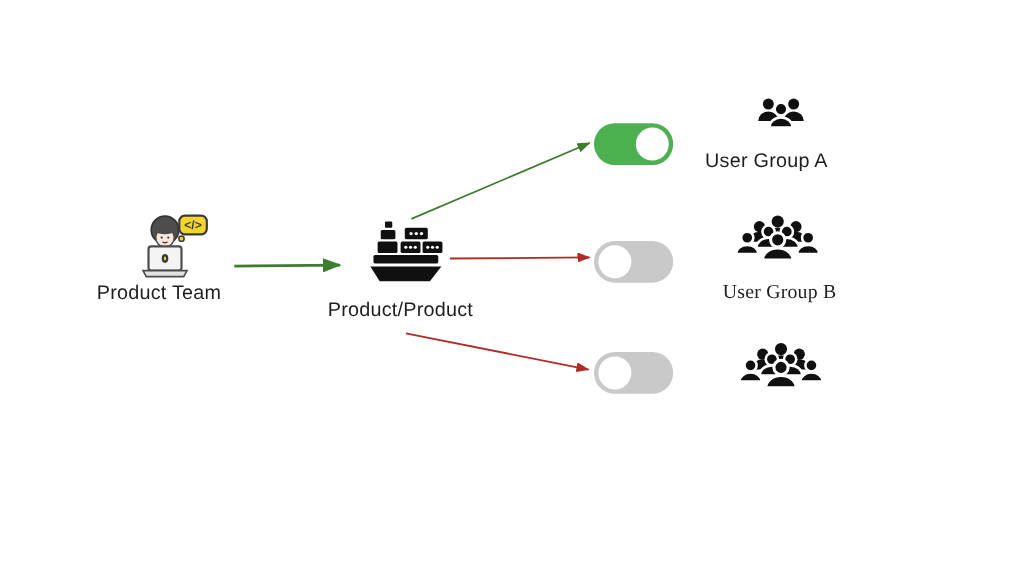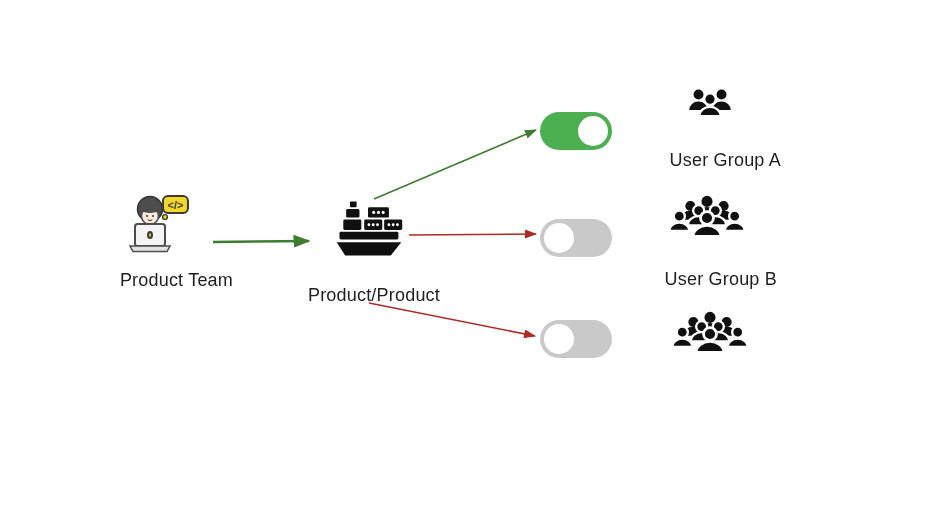--- a/index.html
+++ b/index.html
@@ -23,24 +23,23 @@
   .arrow-layer{position:absolute;inset:0;pointer-events:none;}
   .arrow-green-line{stroke:var(--arrow-green);}
   .arrow-red-line{stroke:var(--arrow-red);}
   .ah-green{fill:var(--arrow-green);}
   .ah-red{fill:var(--arrow-red);}
   .node{position:absolute;}
   .label{
     position:absolute;
     font-size:18px;
     color:var(--text);
-    text-align:right;
+    text-align:left;
     white-space:nowrap;
     letter-spacing:.2px;
-    margin-top:14px;
   }
   
   .toggle{
     position:absolute;
     width:72px;height:38px;
     border-radius:19px;
     background:var(--toggle-off);
   }
   .toggle[data-state="on"]{background:var(--toggle-on);}
   .toggle .knob{
@@ -165,21 +164,21 @@
         <path d="M39,34 a12,10 0 0 1 24,0 z" stroke="#fff" stroke-width="2.5"></path>
         <circle cx="12" cy="24" r="6" stroke="#fff" stroke-width="2.5"></circle>
         <path d="M1,40 a11,9 0 0 1 22,0 z" stroke="#fff" stroke-width="2.5"></path>
         <circle cx="72" cy="24" r="6" stroke="#fff" stroke-width="2.5"></circle>
         <path d="M61,40 a11,9 0 0 1 22,0 z" stroke="#fff" stroke-width="2.5"></path>
         <circle cx="42" cy="26" r="7" stroke="#fff" stroke-width="3"></circle>
         <path d="M27,46 a15,12 0 0 1 30,0 z" stroke="#fff" stroke-width="3"></path>
       </svg>
     </span>
   </div>
-  <div class="label" style="left:637px;top:255px;width:140px;">User Group B</div>
+  <div class="label" style="left:657px;top:255px;width:140px;font-family:Liberation Serif, serif;">User Group B</div>
 
   <div class="node" style="left:671px;top:310px;width:78px;height:48px;">
     <span>
       <svg width="78" height="48" viewBox="0 0 84 52" fill="#101010">
         <circle cx="42" cy="8" r="6"></circle>
         <path d="M30,24 a12,10 0 0 1 24,0 z"></path>
         <circle cx="24" cy="13" r="5.5"></circle>
         <path d="M13,28 a11,10 0 0 1 22,0 z"></path>
         <circle cx="60" cy="13" r="5.5"></circle>
         <path d="M49,28 a11,10 0 0 1 22,0 z"></path>

